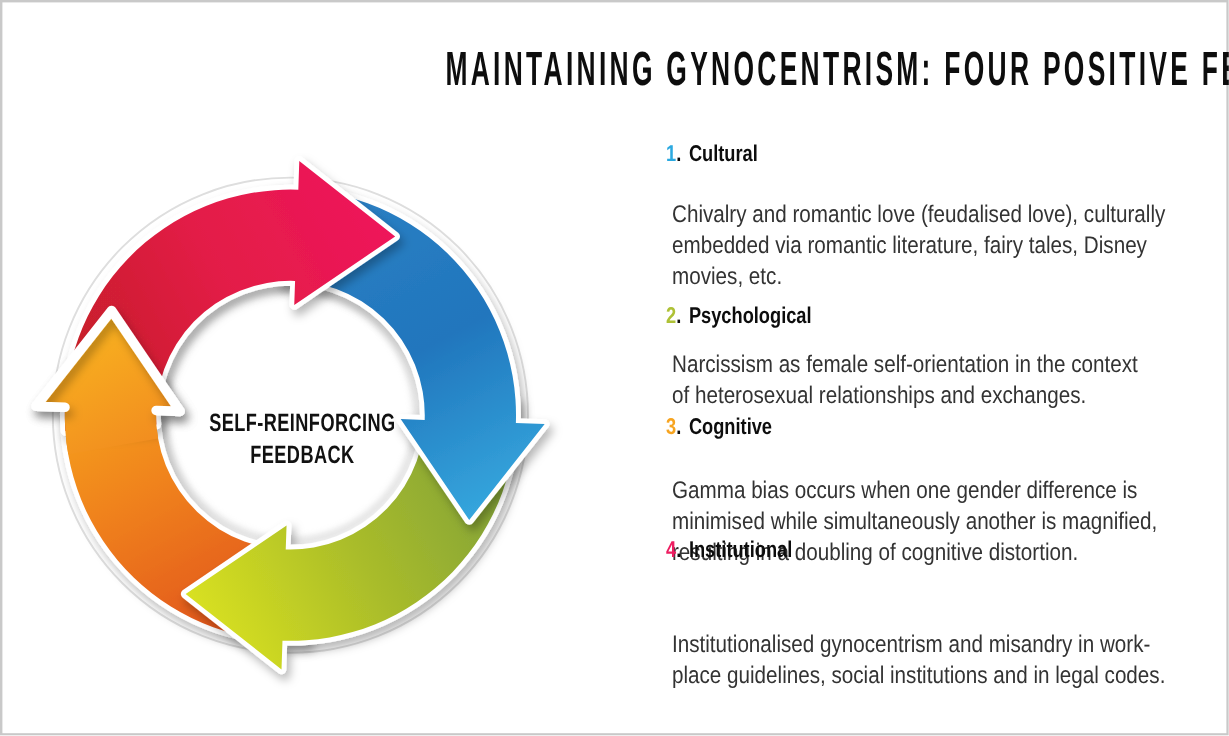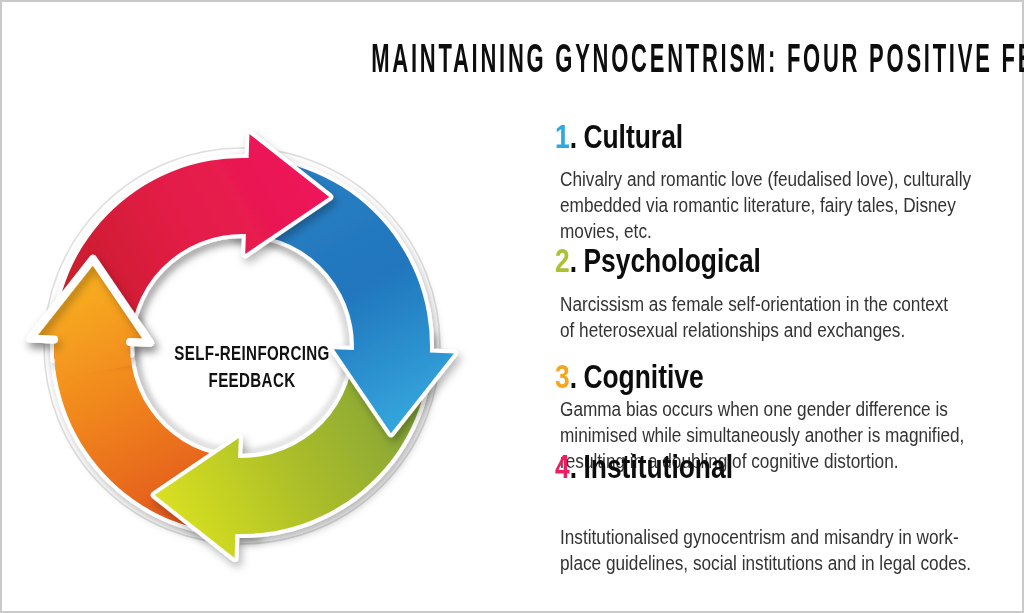--- a/index.html
+++ b/index.html
@@ -13,29 +13,29 @@
     position:absolute;top:36px;left:0;width:1024px;text-align:center;
     white-space:nowrap;font-weight:700;font-size:40px;letter-spacing:5px;color:#0d0d0d;
   }
   .title-in{display:inline-block;transform:scaleX(.55);transform-origin:50% 50%;}
   .svg-diagram{position:absolute;left:-3px;top:101px;width:540px;height:510px;}
   .center-label{
     position:absolute;left:117px;top:339px;width:270px;text-align:center;
     font-weight:700;font-size:21px;line-height:27px;letter-spacing:.5px;color:#111;
     white-space:pre-line;transform:scaleX(.72);transform-origin:50% 50%;
   }
-  .sec-h{position:absolute;left:555px;font-size:33px;font-weight:700;color:#0d0d0d;white-space:nowrap;}
+  .sec-h{position:absolute;left:555px;font-size:19px;font-weight:700;color:#0d0d0d;white-space:nowrap;}
   .sec-h .in{display:inline-block;transform:scaleX(.8);transform-origin:0 50%;}
   .sec-h .dot{margin-right:8px;color:#0d0d0d;}
   .body{
     position:absolute;left:560px;width:540px;margin:0;
     font-size:20px;line-height:26px;color:#333333;
     white-space:pre-line;transform:scaleX(.86);transform-origin:0 0;
   }
-  .h1{top:118px;} .h2{top:242px;} .h3{top:358px;} .h4{top:448px;}
+  .h1{top:118px;} .h2{top:253px;} .h3{top:346px;} .h4{top:448px;}
   .p1{top:166px;} .p2{top:291px;} .p3{top:396px;} .p4{top:524px;}
 </style>
 </head>
 <body>
 
 <div class="frame"></div>
 
 <div class="title">
   <span class="title-in">MAINTAINING GYNOCENTRISM: FOUR POSITIVE FEEDBACK FACTORS</span>
 </div>

